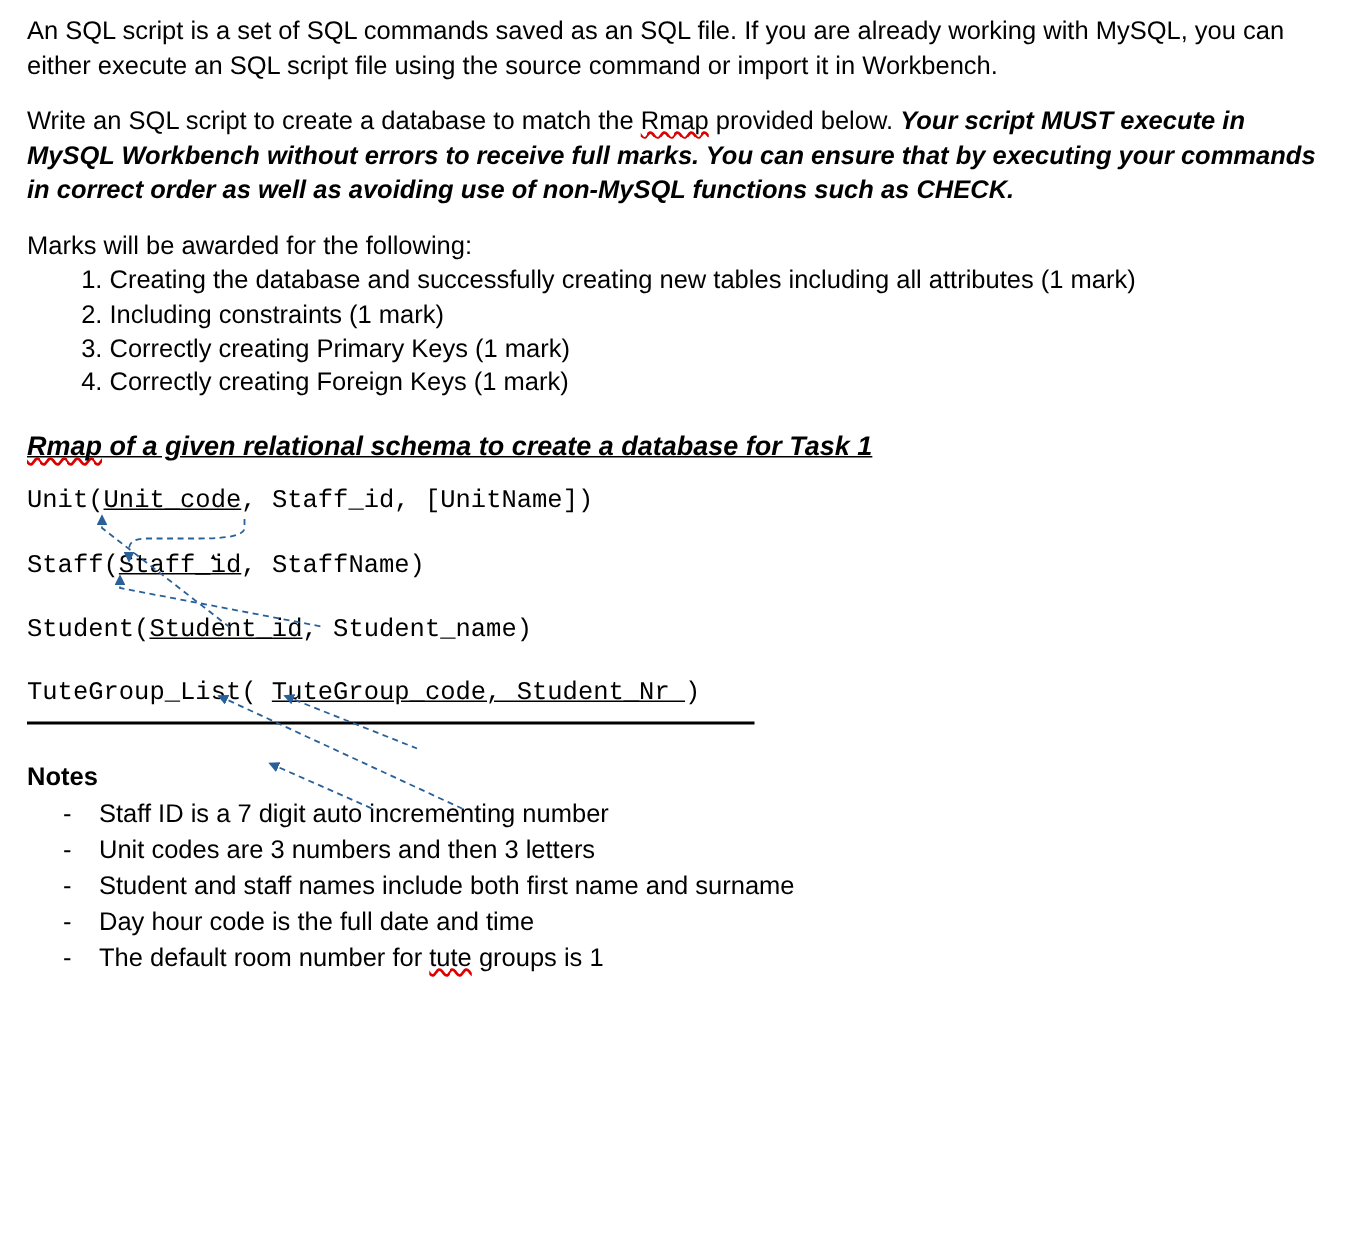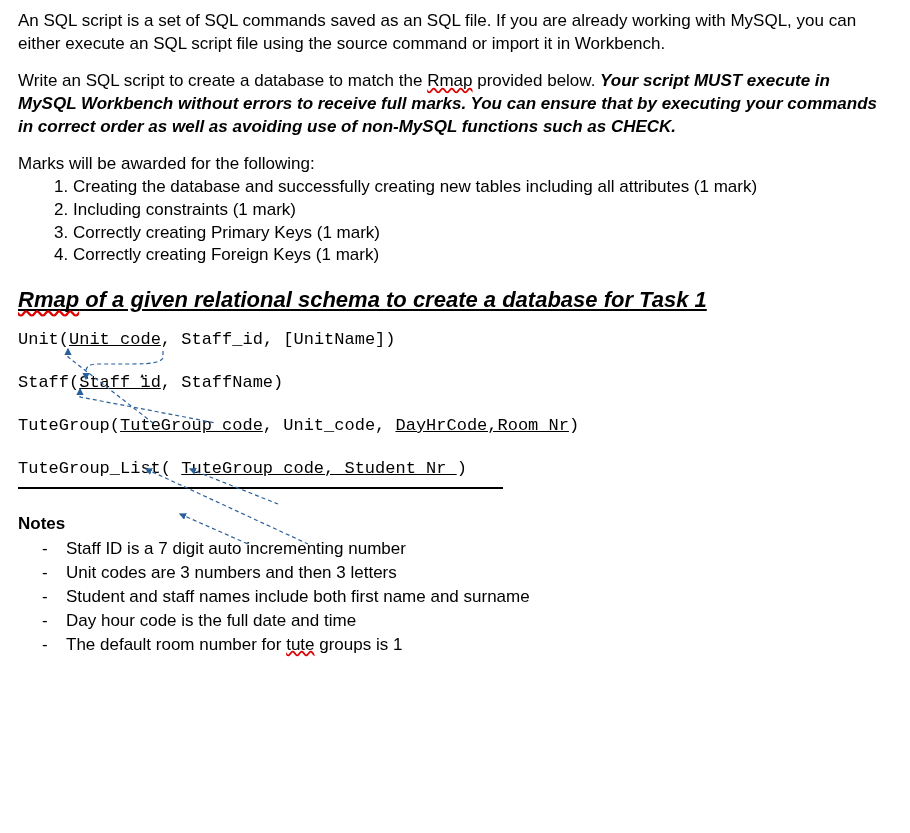--- a/index.html
+++ b/index.html
@@ -35,21 +35,21 @@
     }
     ol.numbered li {
       margin-bottom: 0;
     }
     .section-heading {
       font-weight: bold;
       font-style: italic;
       text-decoration: underline;
       margin-top: 18px;
       margin-bottom: 14px;
-      font-size: 22px;
+      font-size: 18px;
     }
     .schema-block {
       margin-bottom: 2px;
       position: relative;
     }
     .schema-line {
       margin-bottom: 20px;
       font-size: 17px;
       position: relative;
       font-family: Liberation Mono, monospace;
@@ -138,24 +138,24 @@
 
   <div class="schema-line">
     <span>Unit(</span><span class="pk">Unit_code</span><span>, </span><span>Staff_id</span><span>, </span><span>[UnitName]</span><span>)</span>
   </div>
 
   <div class="schema-line">
     <span>Staff(</span><span class="pk">Staff_</span><span class="pk" style="position:relative;"><sup style="font-size:9px;position:absolute;top:-3px;left:-1px;">▴</sup><span>id</span></span><span>, </span><span>StaffName</span><span>)</span>
   </div>
 
 
+  <div class="schema-line">
+    <span>Student(</span><span class="pk">Student_id</span><span>, </span><span>Student_name</span><span>)</span>
+  </div>
 
-  <div class="schema-line">
-    <span>TuteGroup(</span><span class="pk">TuteGroup_code</span><span>, </span><span>Unit_code</span><span>, </span><span class="pk">DayHrCode,Room_Nr</span><span>)</span>
-  </div>
 
   <div class="schema-line" style="margin-bottom:6px;">
     <span>TuteGroup_List( </span><span class="pk">TuteGroup_code, Student_Nr </span><span>)</span>
   </div>
 </div>
 
 <hr class="hr-line">
 
 <div class="notes-heading">Notes</div>
 <ul class="dashed">

